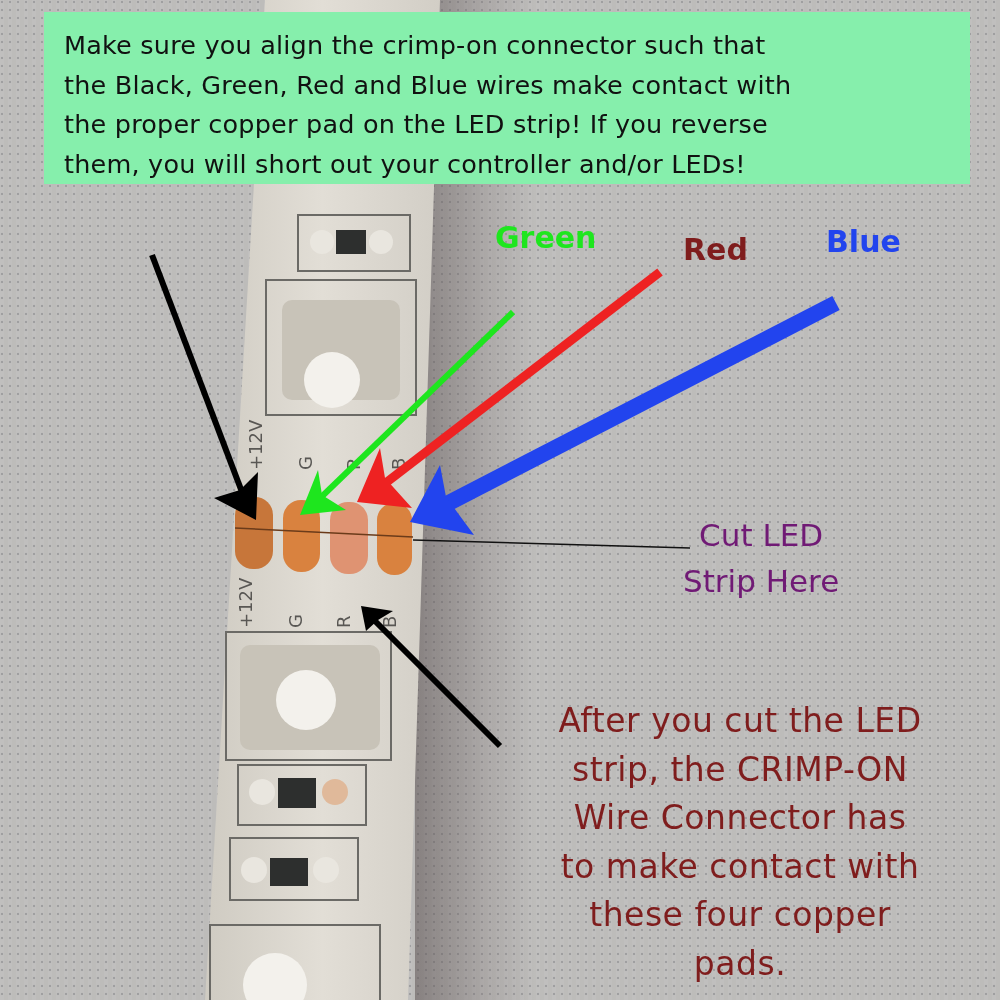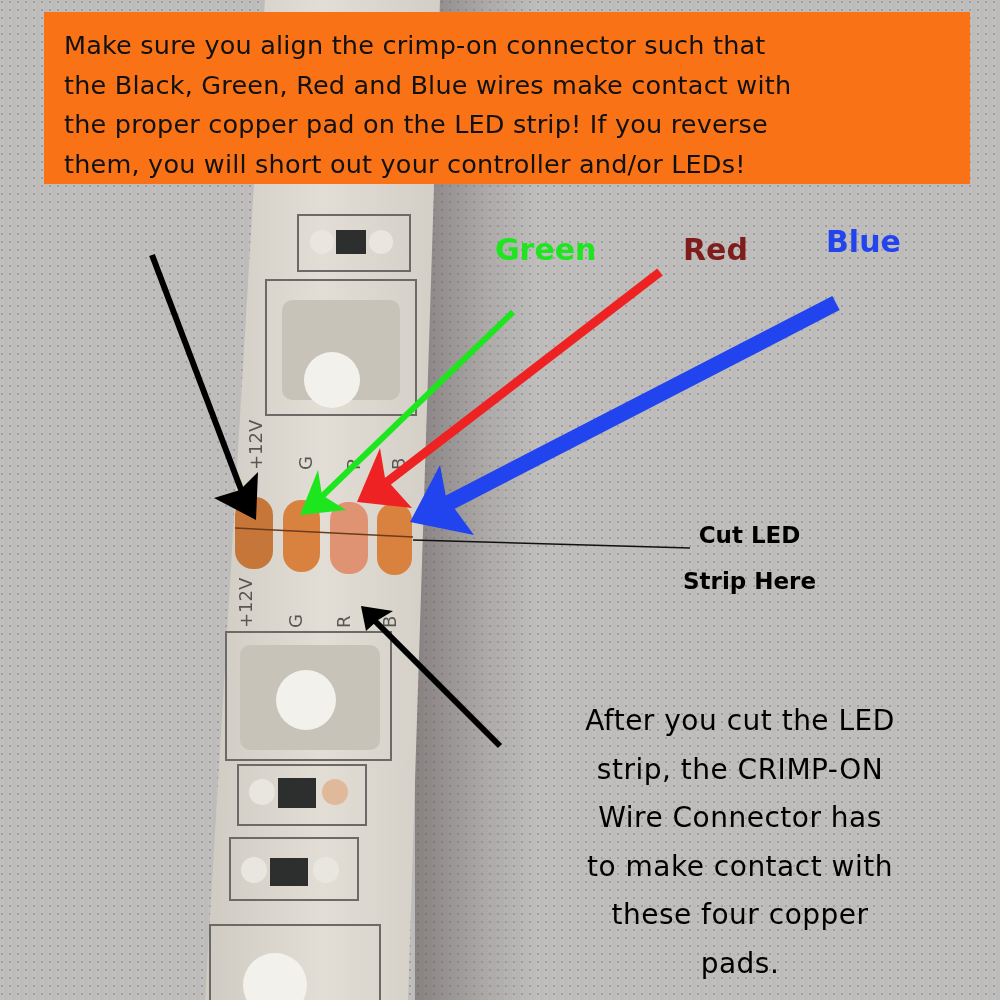--- a/index.html
+++ b/index.html
@@ -13,33 +13,33 @@
       radial-gradient(circle at 2px 2px, rgba(120,120,125,0.45) 1px, transparent 1.6px),
       linear-gradient(90deg, rgba(255,255,255,0.05) 50%, transparent 50%);
     background-size: 8px 8px, 8px 8px;
   }
   .shade {
     position: absolute; top: 0; bottom: 0; left: 415px; width: 120px;
     background: linear-gradient(90deg, rgba(90,80,80,0.55), rgba(120,110,110,0.25) 60%, rgba(0,0,0,0));
   }
   .notice {
     position: absolute; left: 44px; top: 12px; width: 926px; height: 172px;
-    background: #f97316; box-sizing: border-box; padding: 14px 20px 0 20px;
+    background: #86efac; box-sizing: border-box; padding: 14px 20px 0 20px;
   }
   .notice-text {
     font-family: "DejaVu Sans", sans-serif; font-size: 25.5px; line-height: 39.5px;
     color: #111; letter-spacing: 0.2px; white-space: pre-line; margin: 0;
   }
   .label { position: absolute; font-family: "DejaVu Sans", sans-serif; font-weight: bold; white-space: nowrap; }
   .label-ground { left: 26px; top: 210px; font-size: 30px; color: #111; }
-  .label-green { left: 495px; top: 232px; font-size: 30px; color: #1ee61e; }
+  .label-green { left: 495px; top: 220px; font-size: 30px; color: #1ee61e; }
   .label-red { left: 683px; top: 232px; font-size: 30px; color: #7f1d1d; }
   .label-blue { left: 826px; top: 224px; font-size: 30px; color: #2244ee; }
-  .label-cut { left: 683px; top: 512px; font-size: 23px; color: #000000; font-weight: bold; text-align: center; line-height: 46px; white-space: pre-line; }
-  .label-after { left: 510px; top: 697px; width: 460px; font-size: 28px; line-height: 48.5px; color: #000000;
+  .label-cut { left: 683px; top: 512px; font-size: 31px; color: #701a75; font-weight: normal; text-align: center; line-height: 46px; white-space: pre-line; }
+  .label-after { left: 510px; top: 697px; width: 460px; font-size: 33px; line-height: 48.5px; color: #7f1d1d;
                  text-align: center; white-space: pre-line; font-weight: normal; letter-spacing: 0.5px; }
   svg.overlay { position: absolute; left: 0; top: 0; }
 </style>
 </head>
 <body>
 
 <div class="scene">
   <div class="fabric"></div>
   <div class="shade"></div>
 

